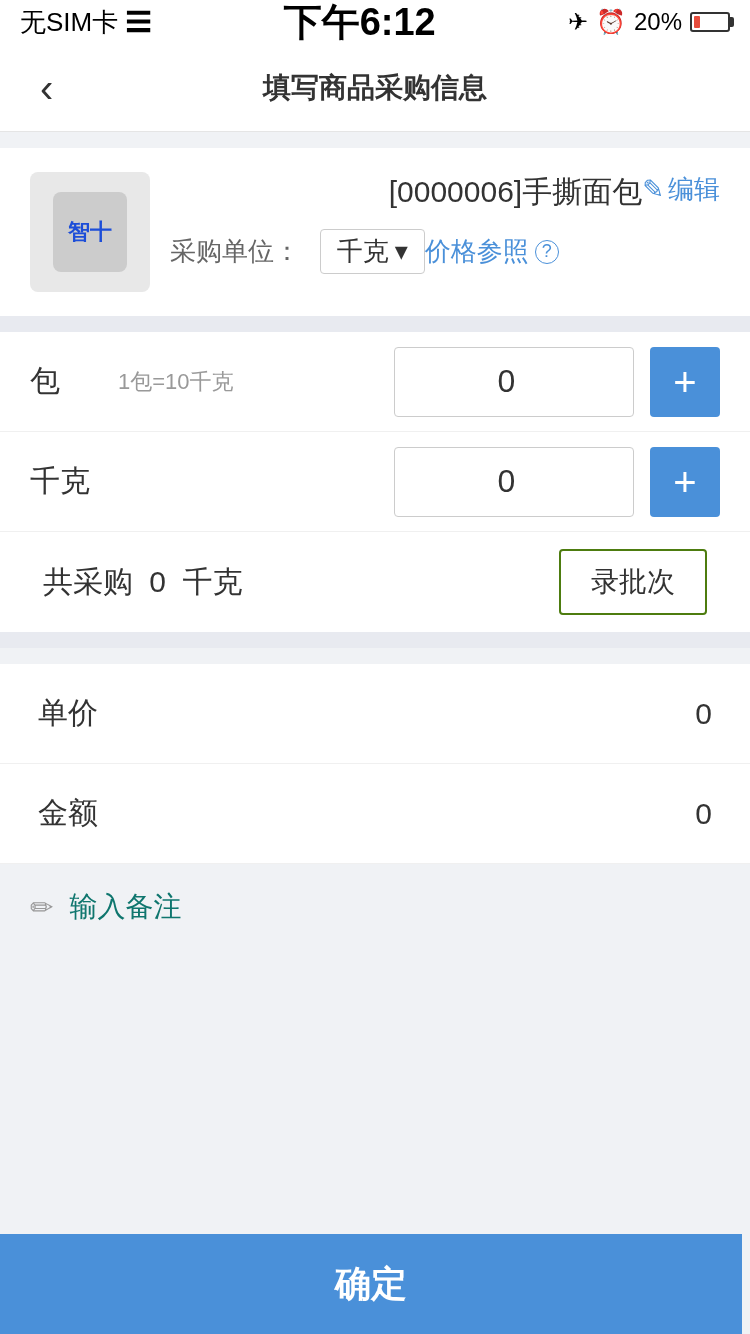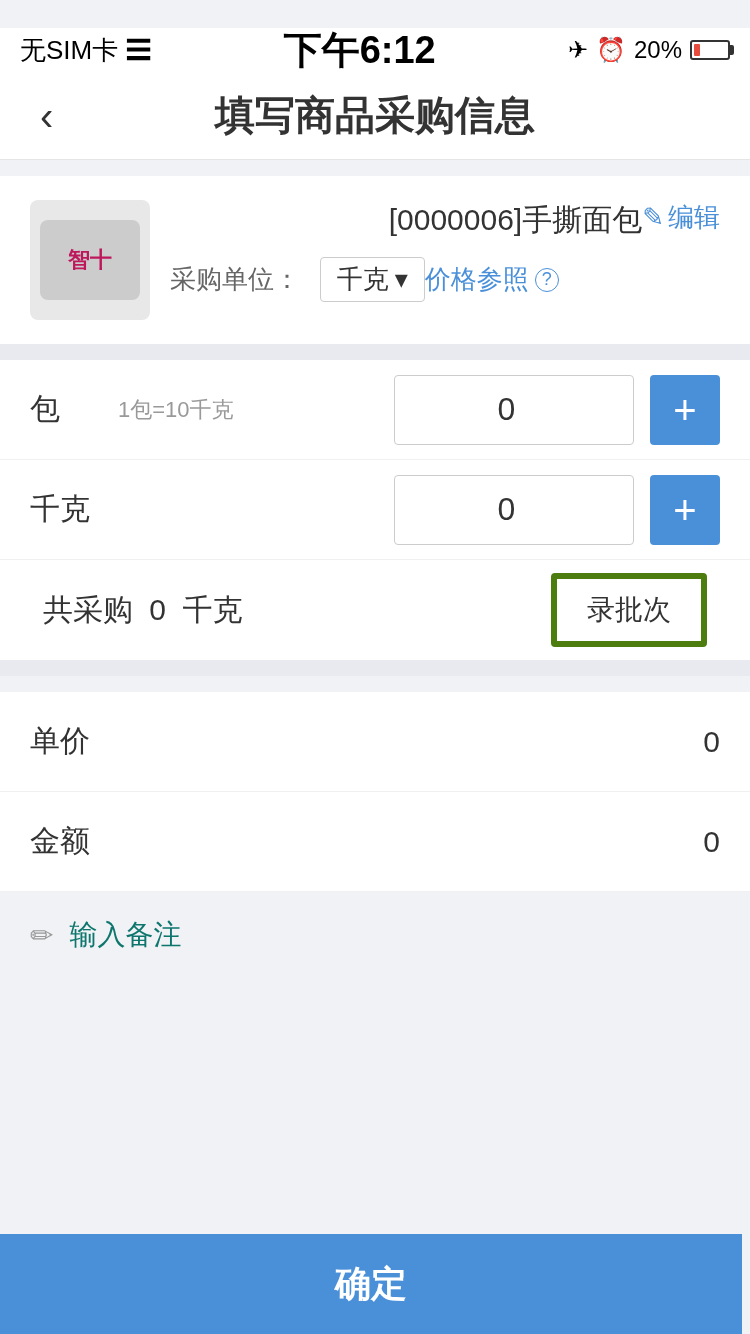--- a/index.html
+++ b/index.html
@@ -52,21 +52,21 @@
       font-size: 40px;
       color: #333;
       cursor: pointer;
       padding: 10px;
       line-height: 1;
     }
     .nav-title {
       position: absolute;
       left: 50%;
       transform: translateX(-50%);
-      font-size: 40px;
+      font-size: 28px;
       font-weight: 600;
       color: #333;
     }
 
     
     .product-card {
       background: #fff;
       padding: 24px 30px;
       margin-top: 16px;
       display: flex;
@@ -77,29 +77,29 @@
       width: 120px;
       height: 120px;
       background: #e8e8e8;
       border-radius: 8px;
       display: flex;
       align-items: center;
       justify-content: center;
       flex-shrink: 0;
     }
     .product-img-inner {
-      width: 100px;
+      width: 74px;
       height: 80px;
       background: #ccc;
       border-radius: 8px;
       display: flex;
       align-items: center;
       justify-content: center;
       font-size: 22px;
-      color: #be185d;
+      color: #1d4ed8;
       font-weight: bold;
     }
     .product-info { flex: 1; }
     .product-name-row {
       display: flex;
       justify-content: flex-end;
       align-items: flex-start;
       margin-bottom: 16px;
     }
     .product-name {
@@ -209,39 +209,39 @@
       padding: 0 43px;
       height: 100px;
       background: #fff;
       justify-content: space-between;
     }
     .total-text {
       font-size: 30px;
       color: #333;
     }
     .batch-btn {
-      border: 6px solid #4d7c0f;
+      border: 2px solid #4d7c0f;
       border-radius: 4px;
       padding: 12px 30px;
       font-size: 28px;
       color: #333;
       background: #fff;
       cursor: pointer;
     }
 
     
     .info-section {
       background: #fff;
       margin-top: 16px;
     }
     .info-row {
       display: flex;
       align-items: center;
       justify-content: space-between;
-      padding: 0 30px;
+      padding: 0 38px;
       height: 100px;
       border-bottom: 1px solid #f0f0f0;
     }
     .info-label {
       font-size: 30px;
       color: #333;
     }
     .info-value {
       font-size: 30px;
       color: #333;
@@ -280,21 +280,20 @@
       font-size: 36px;
       display: flex;
       align-items: center;
       justify-content: center;
       cursor: pointer;
       font-weight: 700;
     }
 
     .main-content {
       padding-bottom: 100px;
-      margin-top: 28px;
     }
   </style>
 </head>
 <body>
 
 <div class="main-content">
 
   <div class="status-bar">
     <div class="status-left">
       <span>无SIM卡 ☰</span>

